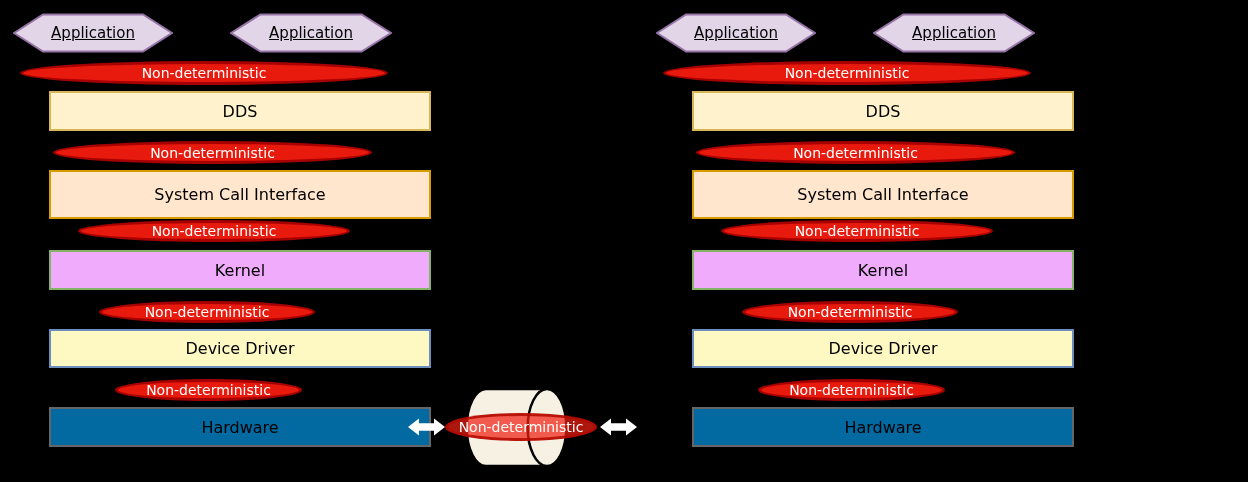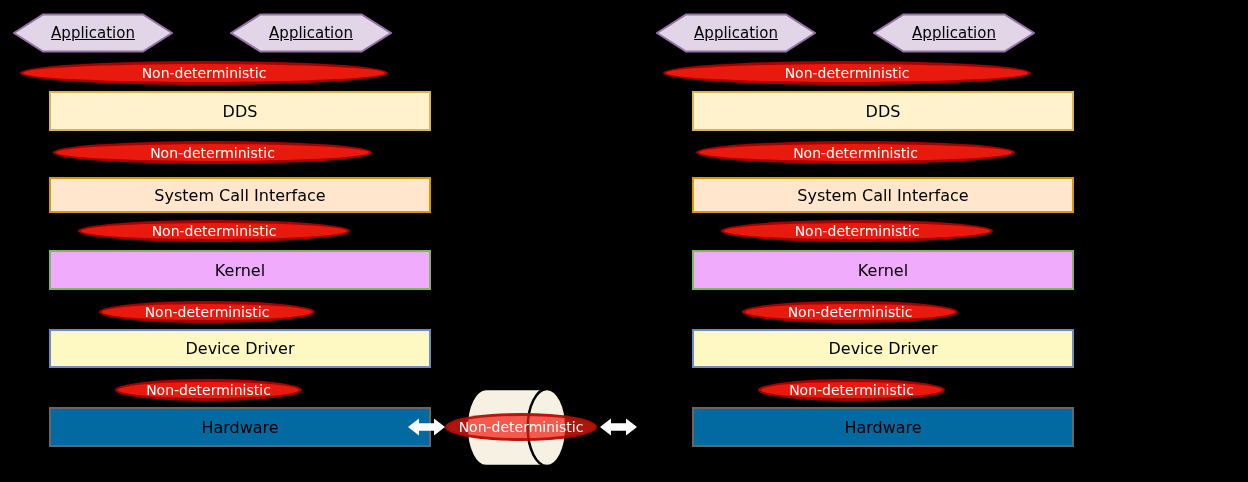--- a/index.html
+++ b/index.html
@@ -38,21 +38,21 @@
   
   .layer {
     position: absolute;
     left: 0; width: 382px;
     box-sizing: border-box;
     border: 2px solid;
     display: flex; align-items: center; justify-content: center;
     font-size: 16px; color: #000000; white-space: nowrap; margin-left: 36px;
   }
   .l-dds    { top: 91px;  height: 40px; background: #FFF2CC; border-color: #D6B656; }
-  .l-sci    { top: 177px; height: 36px; background: #FFE6CC; border-color: #D79B00; }
+  .l-sci    { top: 170px; height: 49px; background: #FFE6CC; border-color: #D79B00; }
   .l-kernel { top: 250px; height: 40px; background: #f0abfc; border-color: #82B366; }
   .l-dd     { top: 329px; height: 39px; background: #fef9c3; border-color: #6C8EBF; }
   .l-hw     { top: 407px; height: 40px; background: #0369a1; border-color: #666666; }
 
   
   .nd {
     position: absolute;
     box-sizing: border-box;
     background: #E8190D;
     border: 3px solid #A60000;

